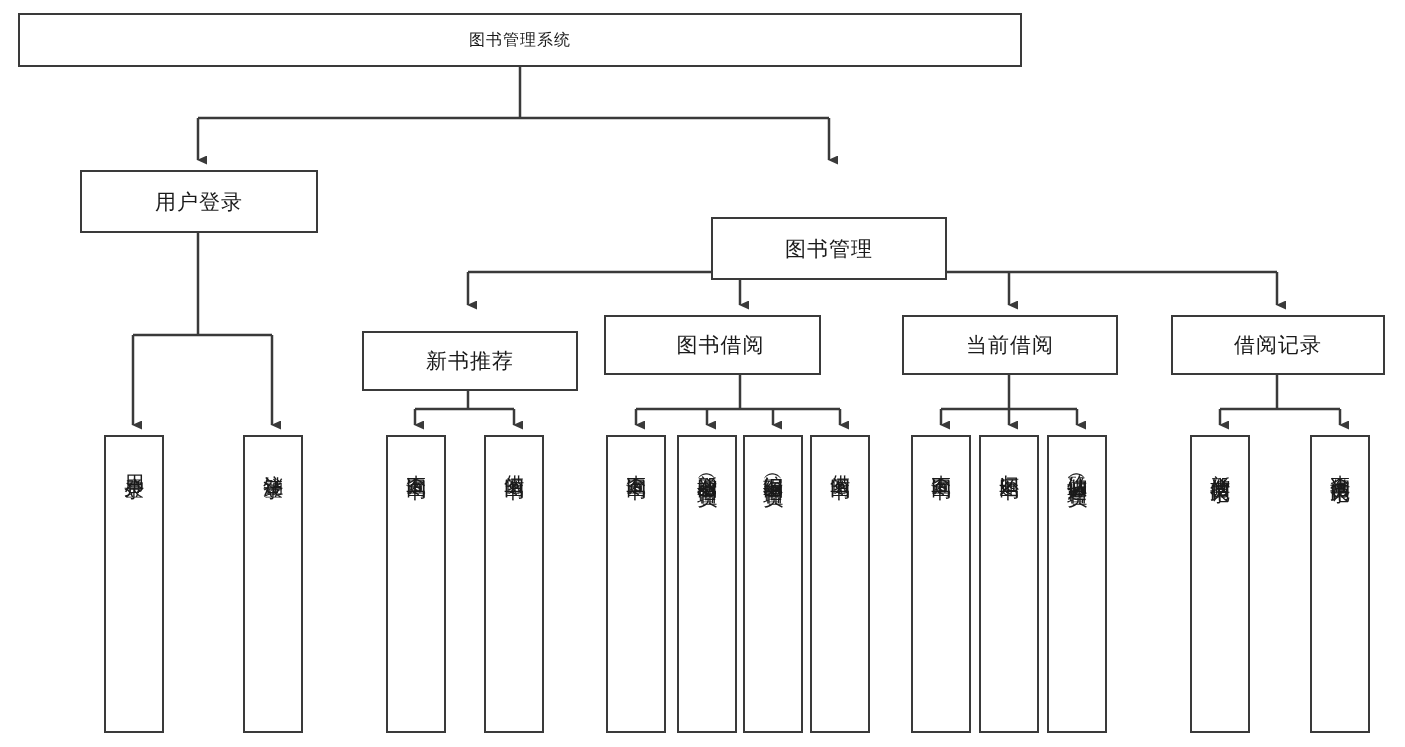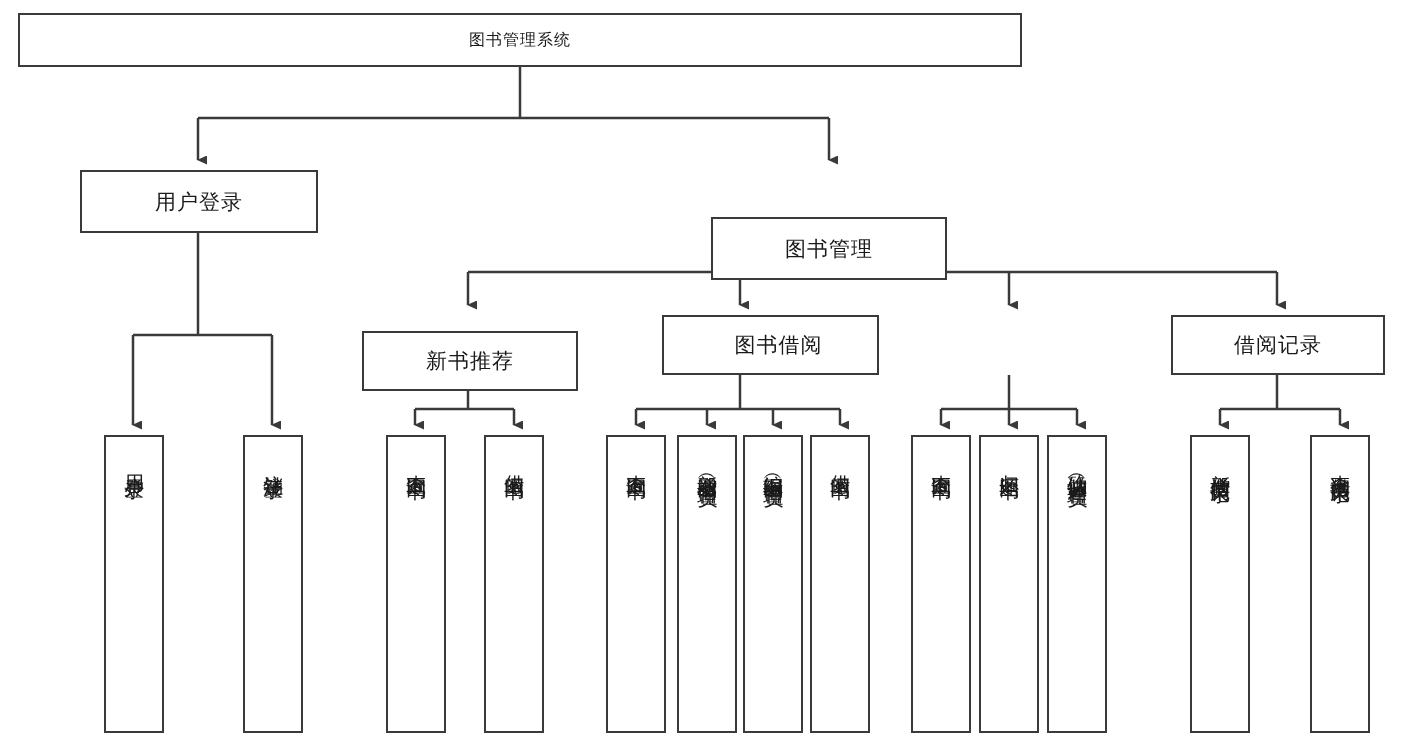--- a/index.html
+++ b/index.html
@@ -131,22 +131,25 @@
   <div class="node h" style="left:80px; top:170px; width:238px; height:63px;">
     <span>用户登录</span>
   </div>
   <div class="node h" style="left:711px; top:170px; width:236px; height:63px;margin-top:47px;">
     <span>图书管理</span>
   </div>
 
   <div class="node h" style="left:362px; top:315px; width:216px; height:60px;margin-top:16px;">
     <span>新书推荐</span>
   </div>
-  <div class="node h" style="left:662px; top:315px; width:217px; height:60px;padding-left:16px;">
+  <div class="node h" style="left:604px; top:315px; width:217px; height:60px;padding-left:16px;">
     <span>图书借阅</span>
+  </div>
+  <div class="node h" style="left:902px; top:315px; width:216px; height:60px;">
+    <span>当前借阅</span>
   </div>
   <div class="node h" style="left:1171px; top:315px; width:214px; height:60px;">
     <span>借阅记录</span>
   </div>
 
   <div class="node leaf" style="left:104px; top:435px; width:60px; height:298px;">
     <span class="vtext">用户登录</span>
   </div>
   <div class="node leaf" style="left:243px; top:435px; width:60px; height:298px;">
     <span class="vtext">注销登录</span>

